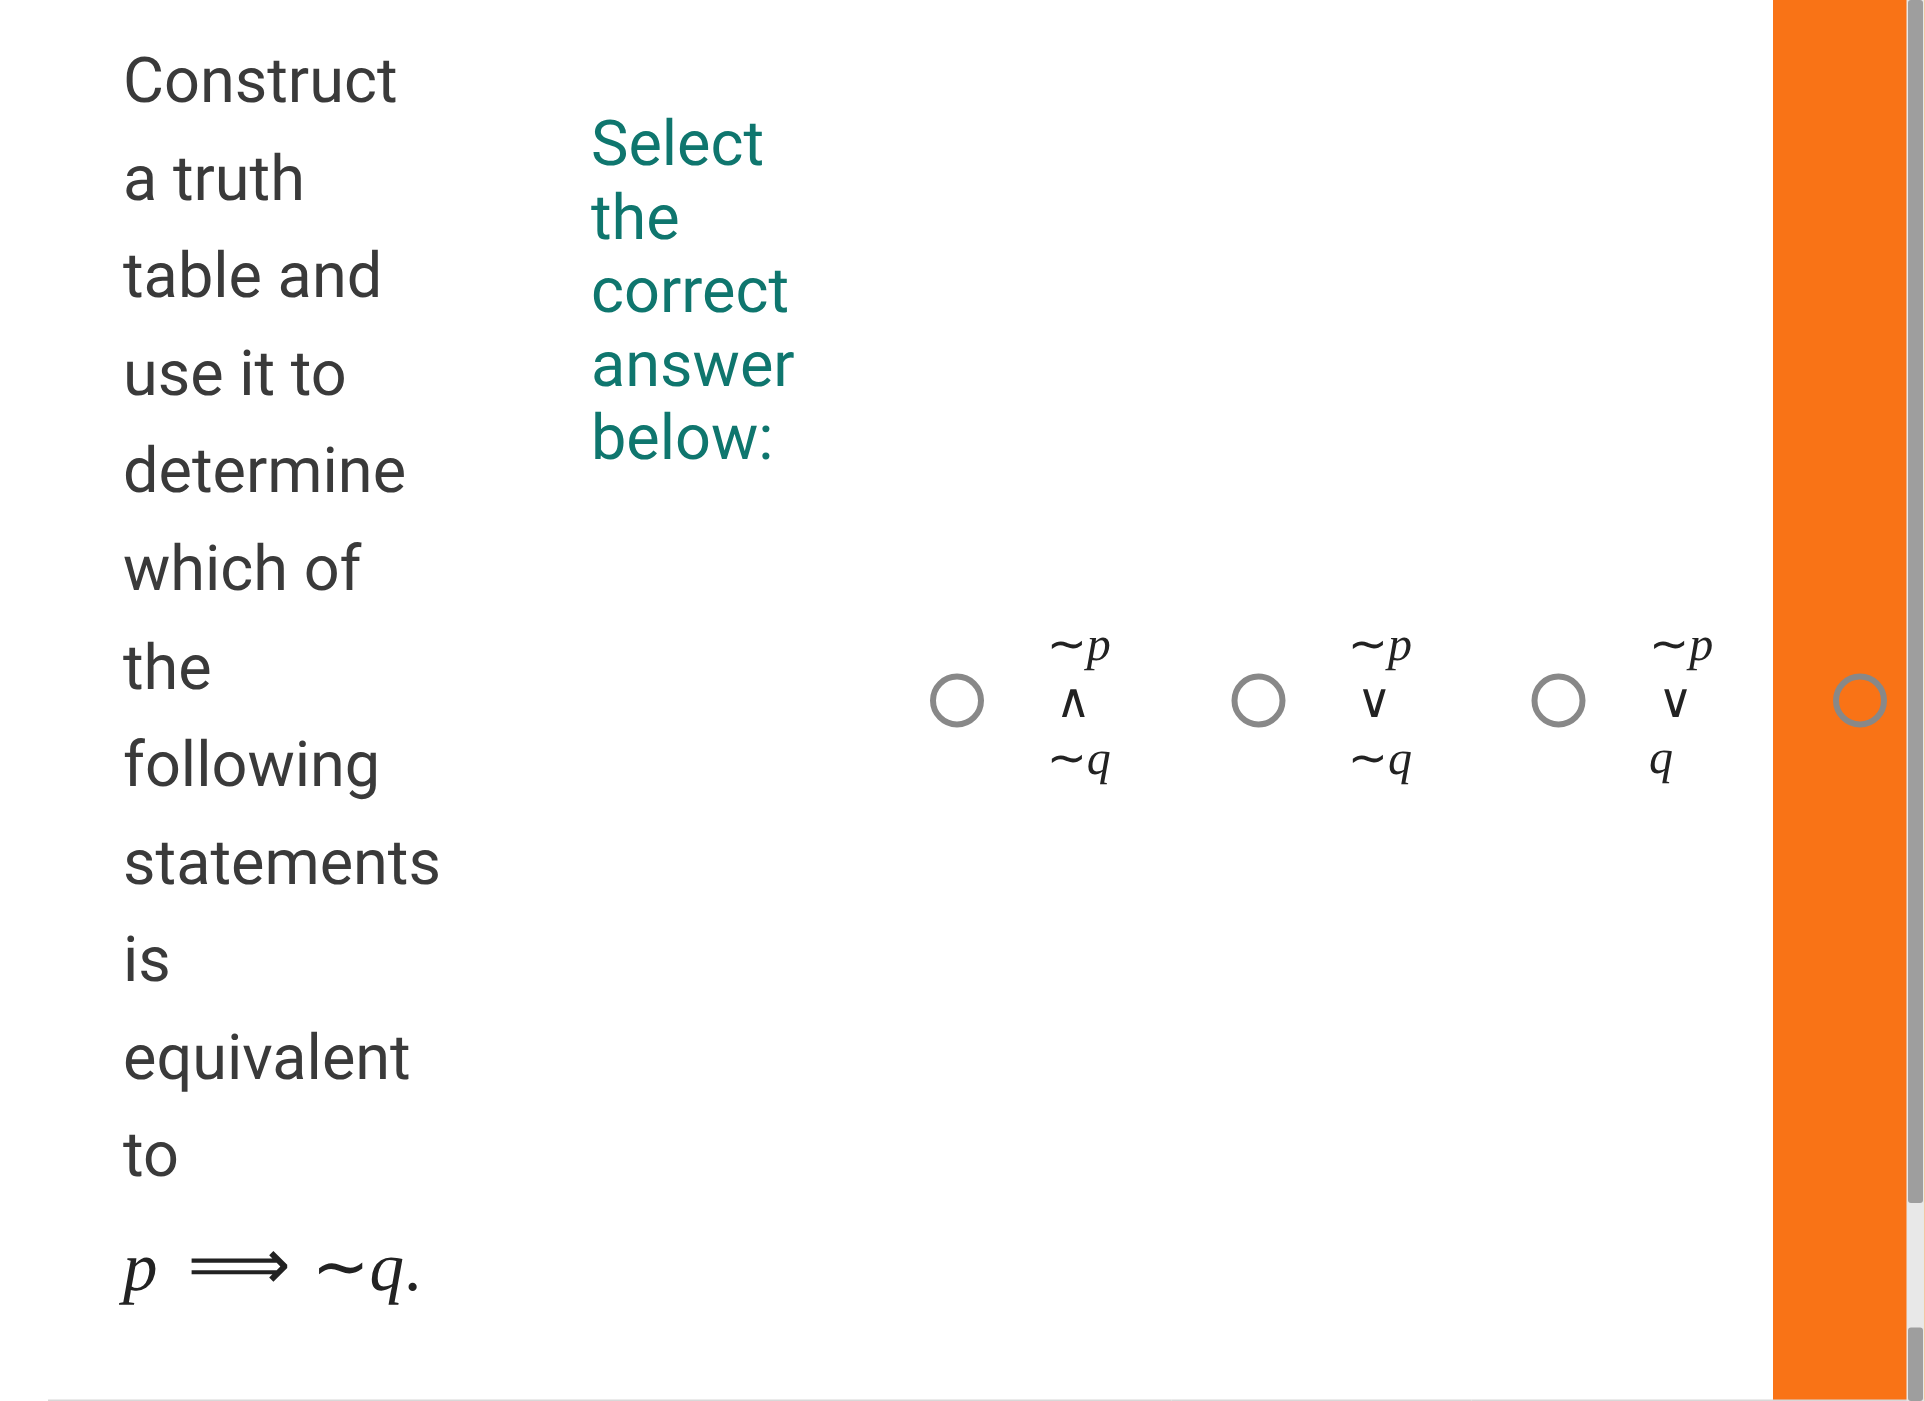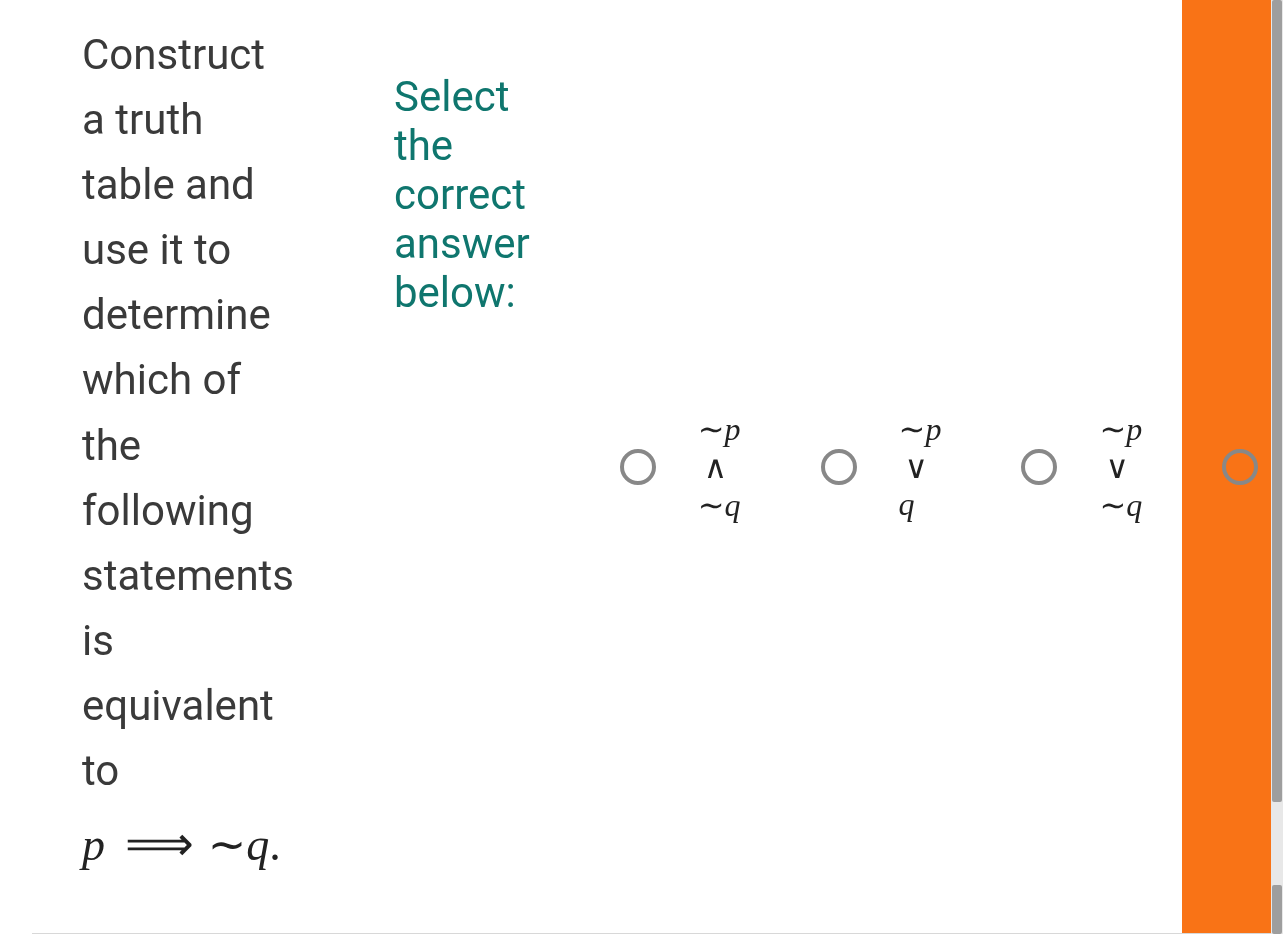--- a/index.html
+++ b/index.html
@@ -141,26 +141,26 @@
     <div class="instruction-text">Select the correct answer below:</div>
   </div>
 
   <div class="option-row">
     <div class="radio-circle"></div>
     <div class="option-math"><span class="tilde">∼</span>p <span class="op">∧</span> <span class="tilde">∼</span>q</div>
   </div>
 
   <div class="option-row">
     <div class="radio-circle"></div>
-    <div class="option-math"><span class="tilde">∼</span>p <span class="op">∨</span> q</div>
+    <div class="option-math"><span class="tilde">∼</span>p <span class="op">∨</span> <span class="tilde">∼</span>q</div>
   </div>
 
   <div class="option-row">
     <div class="radio-circle"></div>
-    <div class="option-math"><span class="tilde">∼</span>p <span class="op">∨</span> <span class="tilde">∼</span>q</div>
+    <div class="option-math"><span class="tilde">∼</span>p <span class="op">∨</span> q</div>
   </div>
 
   <div class="option-row hovered">
     <div class="radio-circle"></div>
     <div class="option-math">p <span class="op">∨</span> <span class="tilde">∼</span>q</div>
   </div>
 
 </div>
 
 <div class="scrollbar-track">

